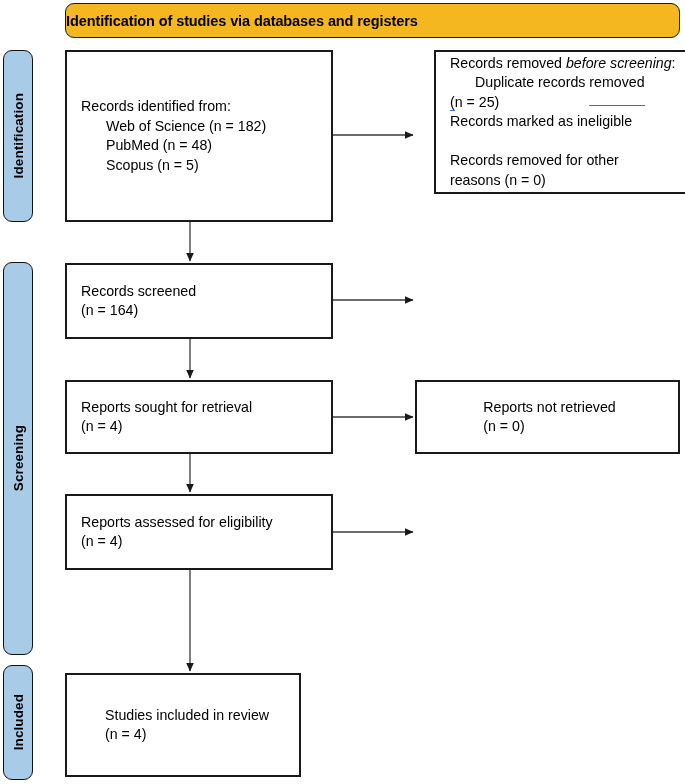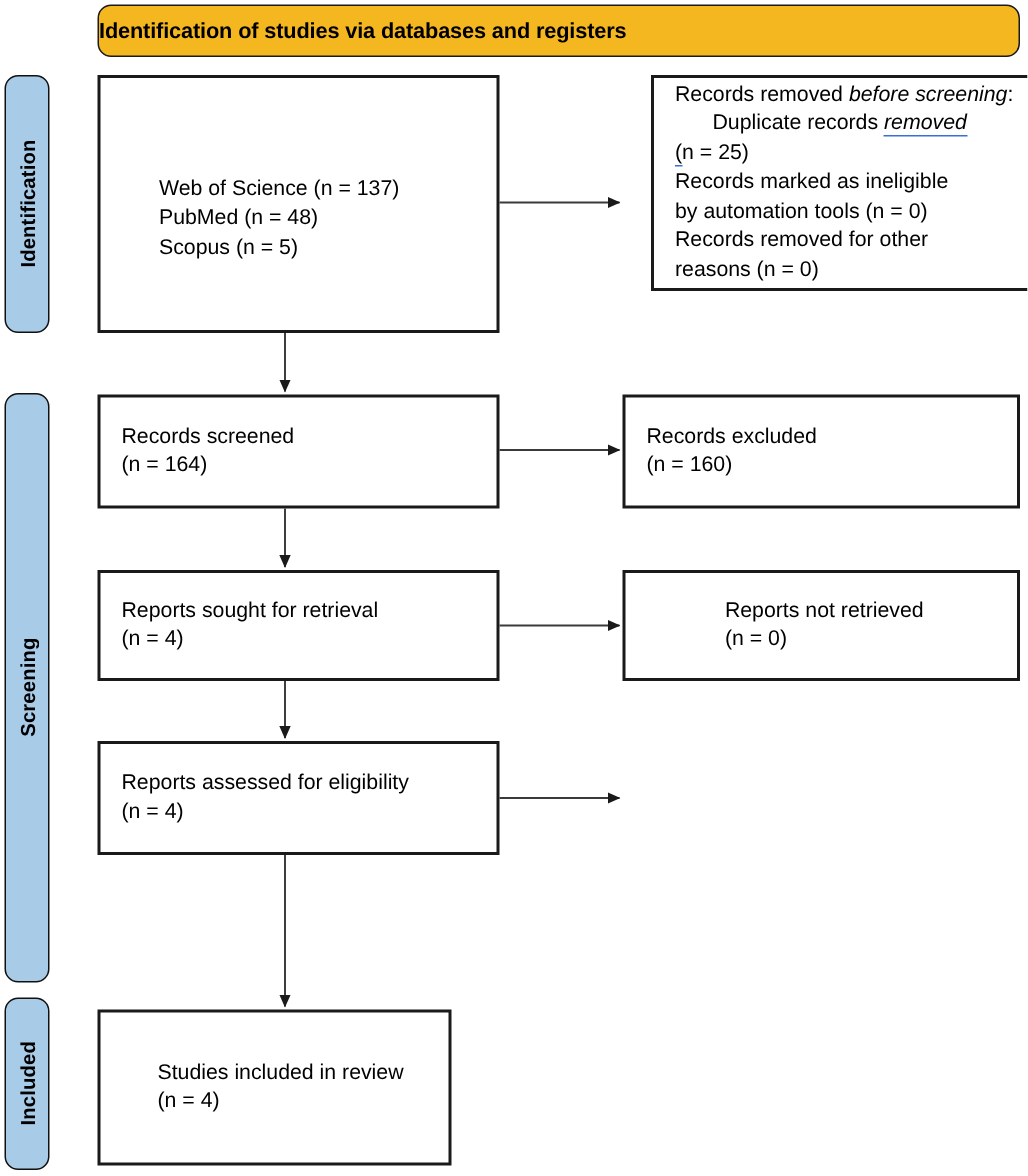--- a/index.html
+++ b/index.html
@@ -87,22 +87,21 @@
   .fbox-inner .ind {
     display: block;
     padding-left: 25px;
   }
   .fbox-inner .it {
     font-style: italic;
   }
   
   .bluemark {
     border-bottom: 1.6px solid #3b6fd4;
-    padding-bottom: 0px;
-    font-style: italic;
+    padding-bottom: 15px;
   }
   .bluetick {
     border-bottom: 1.6px solid #3b6fd4;
   }
 
   
   #box-identified      { left: 65px;  top: 50px;  width: 268px; height: 172px; }
   #box-removed         { left: 434px; top: 50px;  width: 265px; height: 144px; }
   #box-screened        { left: 65px;  top: 263px; width: 268px; height: 76px;  }
   #box-excluded        { left: 415px; top: 263px; width: 265px; height: 76px;  }
@@ -136,52 +135,46 @@
   </div>
   <div class="stage-tab" id="tab-screening">
     <span class="stage-tab-text">Screening</span>
   </div>
   <div class="stage-tab" id="tab-included">
     <span class="stage-tab-text">Included</span>
   </div>
 
   <div class="fbox" id="box-identified">
     <div class="fbox-inner">
-      <br>
-      <span class="ind">Web of Science (n = 137)</span>
+      <span>Records identified from:</span><br>
+      <span class="ind">Web of Science (n = 182)</span>
       <span class="ind">PubMed (n = 48)</span>
       <span class="ind">Scopus (n = 5)</span>
     </div>
   </div>
 
   <div class="fbox" id="box-removed">
     <div class="fbox-inner">
       <span>Records removed </span><span class="it">before screening</span><span>:</span><br>
       <span class="ind"><span>Duplicate records </span><span class="bluemark">removed </span></span>
       <span><span class="bluetick">(</span><span>n = 25)</span></span><br>
       <span>Records marked as ineligible</span><br>
-      <span>by automation tools (n = 0)</span><br>
+      <br>
       <span>Records removed for other</span><br>
       <span>reasons (n = 0)</span>
     </div>
   </div>
 
   <div class="fbox" id="box-screened">
     <div class="fbox-inner">
       <span>Records screened</span><br>
       <span>(n = 164)</span>
     </div>
   </div>
 
-  <div class="fbox" id="box-excluded">
-    <div class="fbox-inner">
-      <span>Records excluded</span><br>
-      <span>(n = 160)</span>
-    </div>
-  </div>
 
   <div class="fbox" id="box-sought">
     <div class="fbox-inner">
       <span>Reports sought for retrieval</span><br>
       <span>(n = 4)</span>
     </div>
   </div>
 
   <div class="fbox" id="box-notretrieved">
     <div class="fbox-inner">

